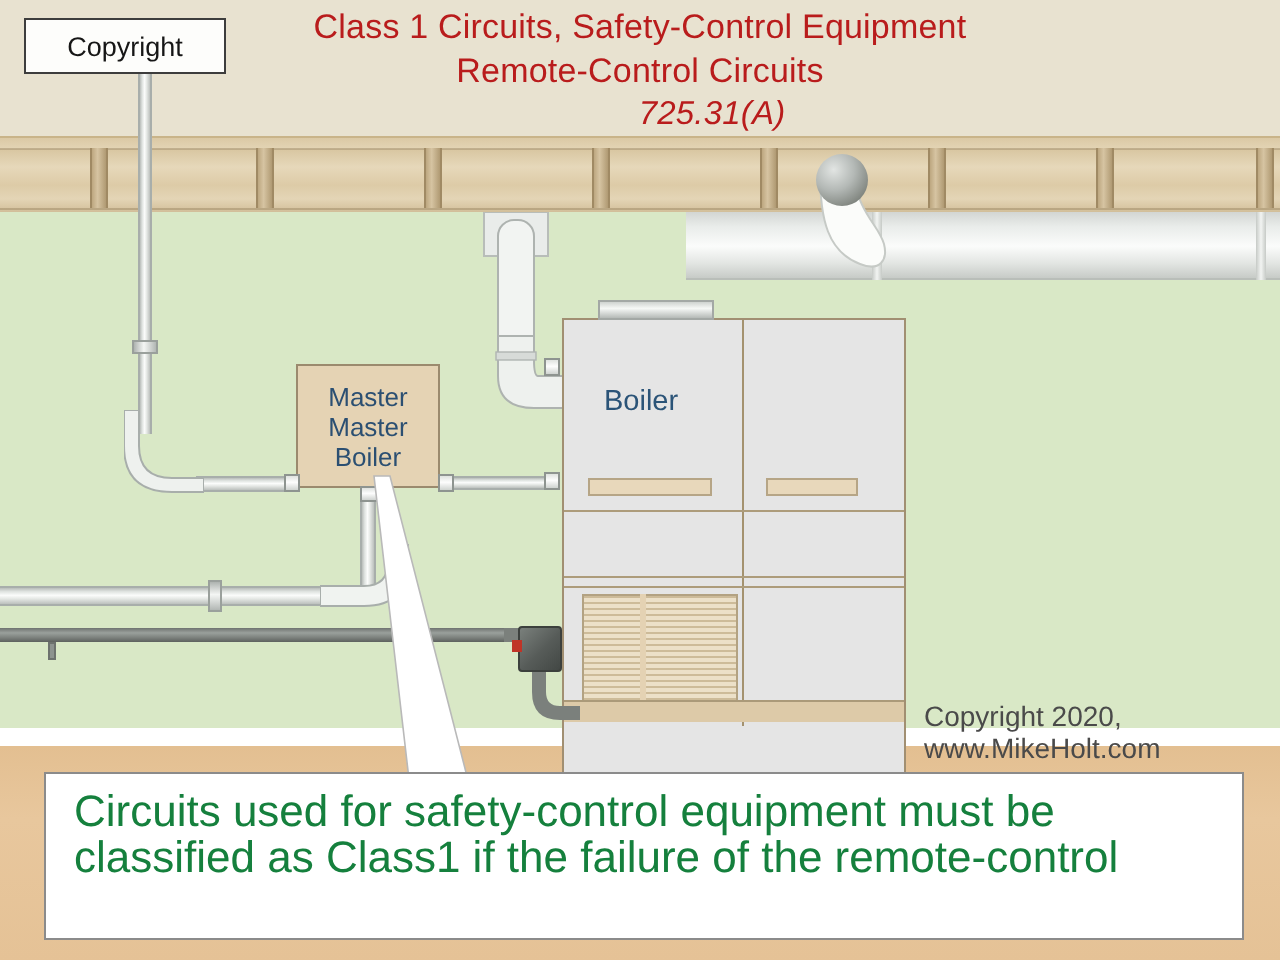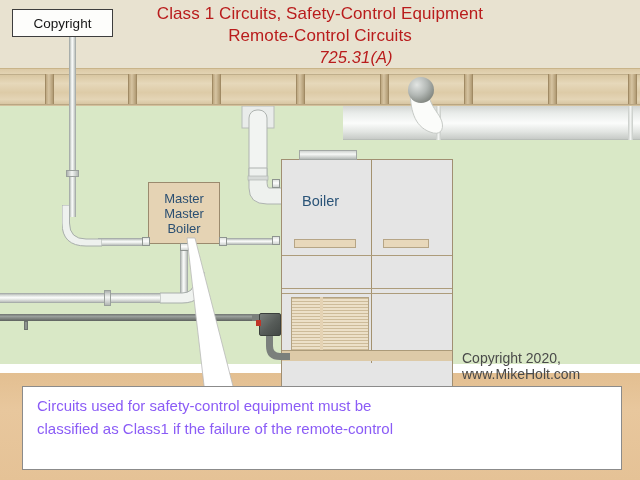--- a/index.html
+++ b/index.html
@@ -133,22 +133,22 @@
     position: absolute;
     left: 22px; top: 386px;
     width: 600px; height: 84px;
     background: #ffffff;
     border: 1px solid #8b8b8b;
     box-sizing: border-box;
     z-index: 45;
     padding: 7px 12px 0 14px;
   }
   .caption-line {
-    font-size: 15px;
-    color: #8b5cf6;
+    font-size: 22px;
+    color: #15803d;
     line-height: 23px;
     white-space: nowrap;
   }
 
   
   .leader {
     position: absolute;
     left: 175px; top: 236px;
     width: 120px; height: 158px;
     z-index: 30;

